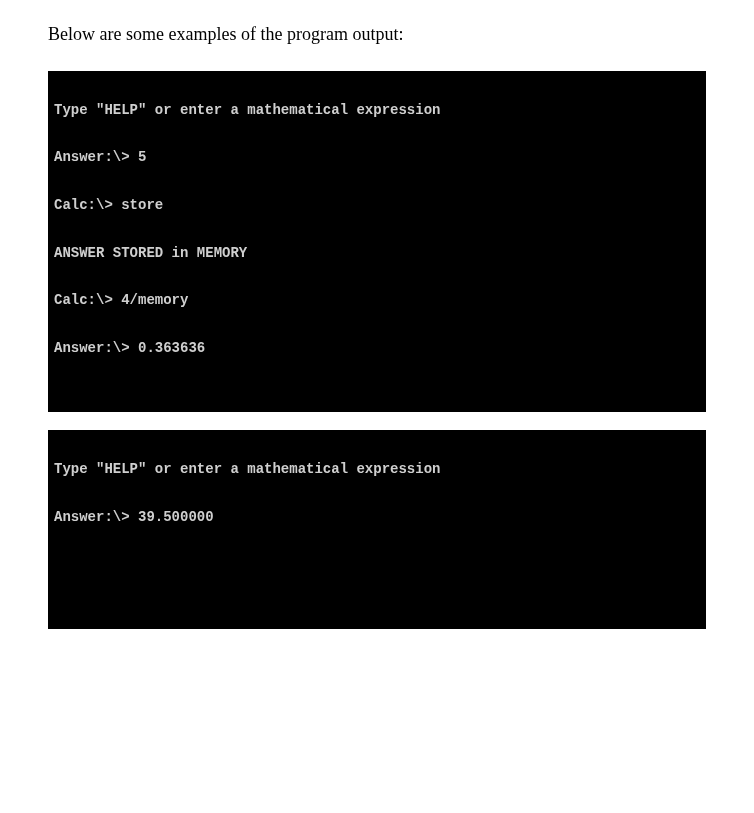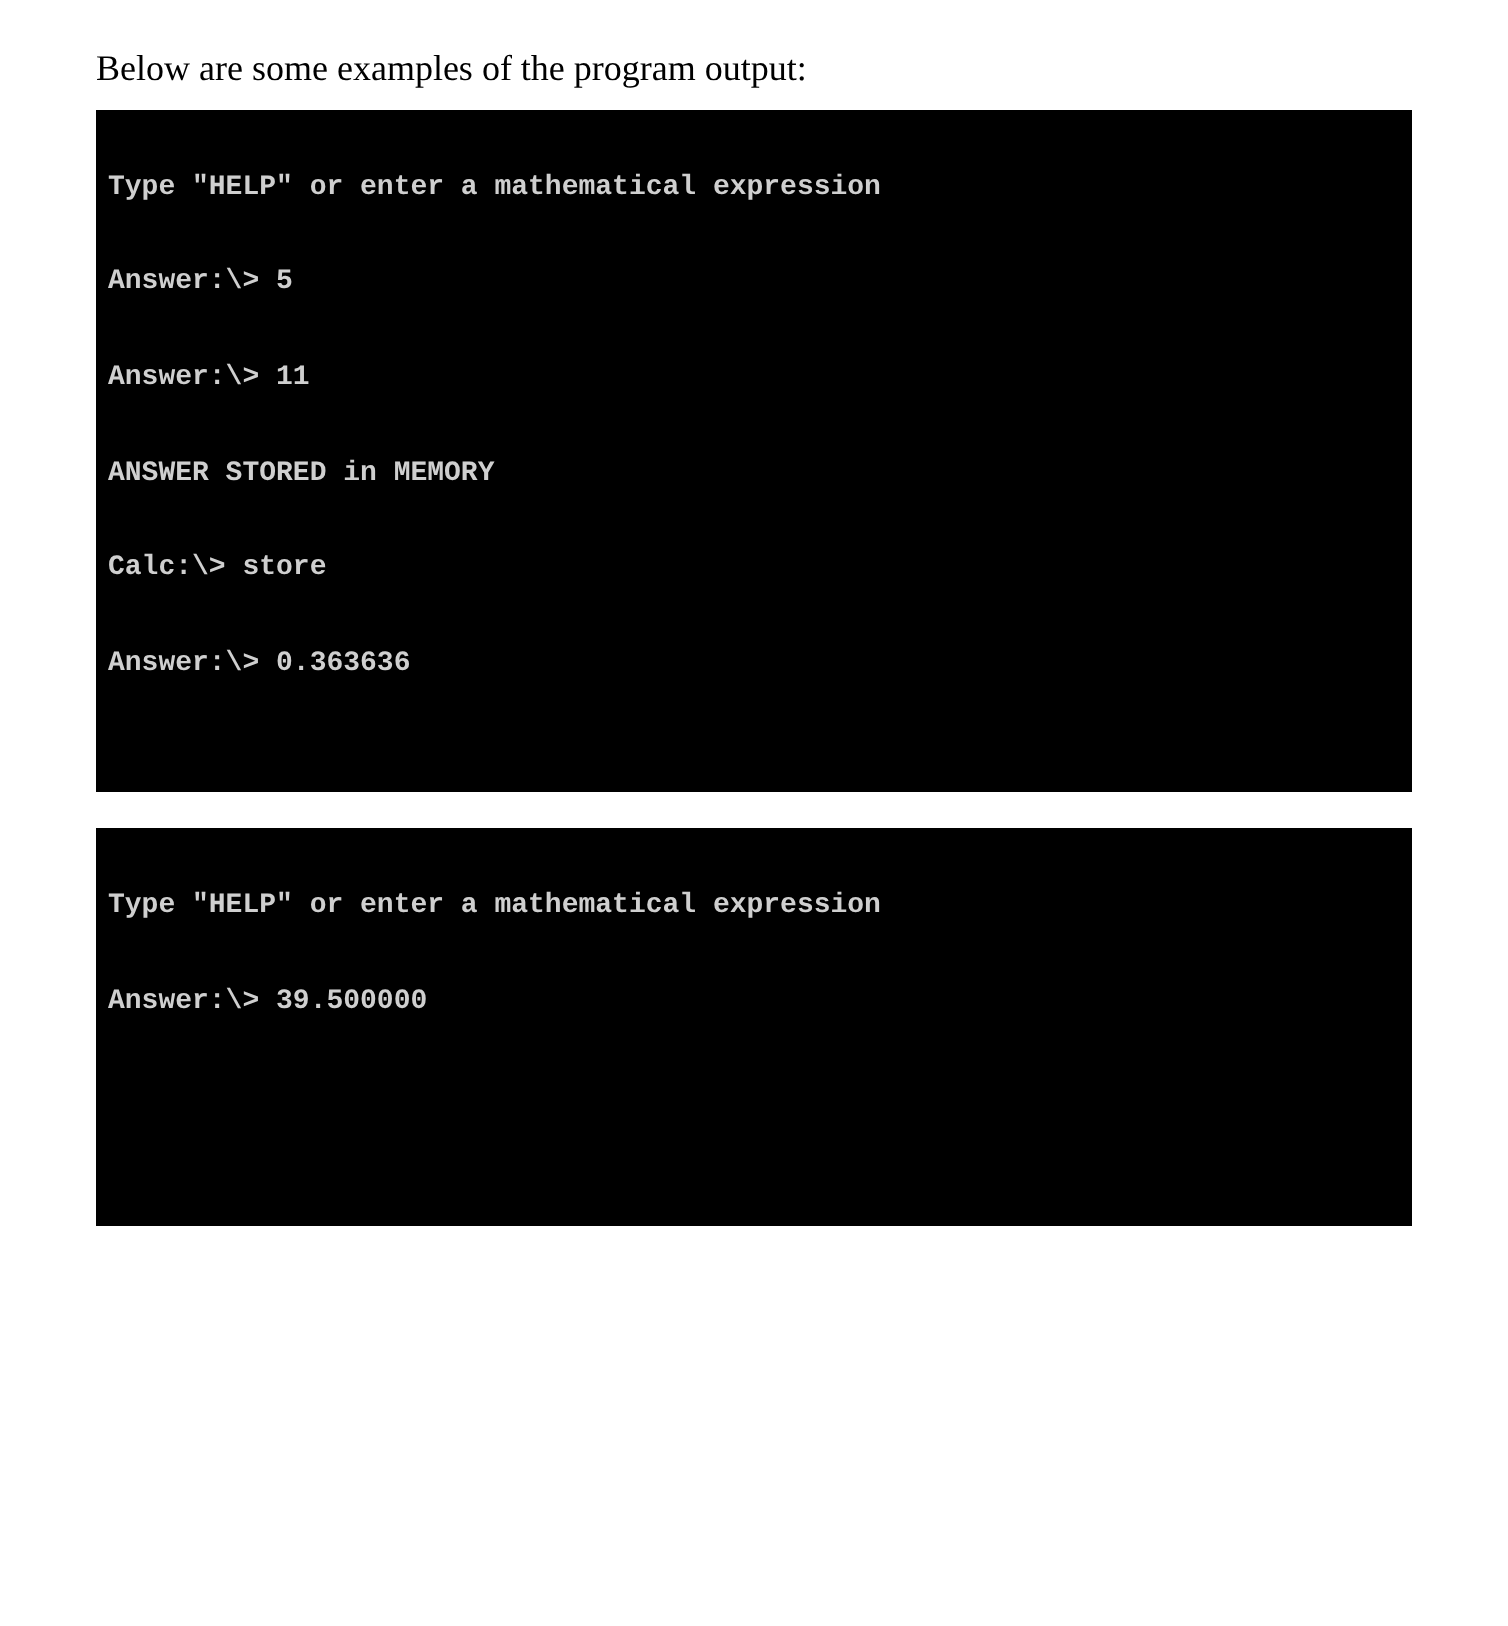--- a/index.html
+++ b/index.html
@@ -8,21 +8,21 @@
     background: #ffffff;
     font-family: "Times New Roman", Times, serif;
     width: 754px;
   }
   .page {
     padding: 24px 48px 48px 48px;
   }
   .intro {
     font-size: 18px;
     color: #000;
-    margin: 0 0 10px 0;
+    margin: 0 0 26px 0;
   }
   .terminal {
     background: #000000;
     color: #cfcfcf;
     font-family: "Courier New", Courier, monospace;
     font-size: 14px;
     font-weight: bold;
     padding: 4px 6px 4px 6px;
     margin-bottom: 18px;
     line-height: 1.7;
@@ -45,23 +45,23 @@
 </head>
 <body>
 
 <div class="page">
 
   <p class="intro">Below are some examples of the program output:</p>
 
   <div class="terminal">
 <span class="line">Type "HELP" or enter a mathematical expression</span>
 <span class="line">Answer:\&gt; 5</span>
-<span class="line">Answer:\&gt; 11</span>
+<span class="line">Calc:\&gt; store</span>
 <span class="line">ANSWER STORED in MEMORY</span>
-<span class="line">Calc:\&gt; store</span>
+<span class="line">Calc:\&gt; 4/memory</span>
 <span class="line">Answer:\&gt; 0.363636</span>
   </div>
 
   <div class="terminal">
 <span class="line">Type "HELP" or enter a mathematical expression</span>
 <span class="line">Answer:\&gt; 39.500000</span>
 
 
   </div>
 

